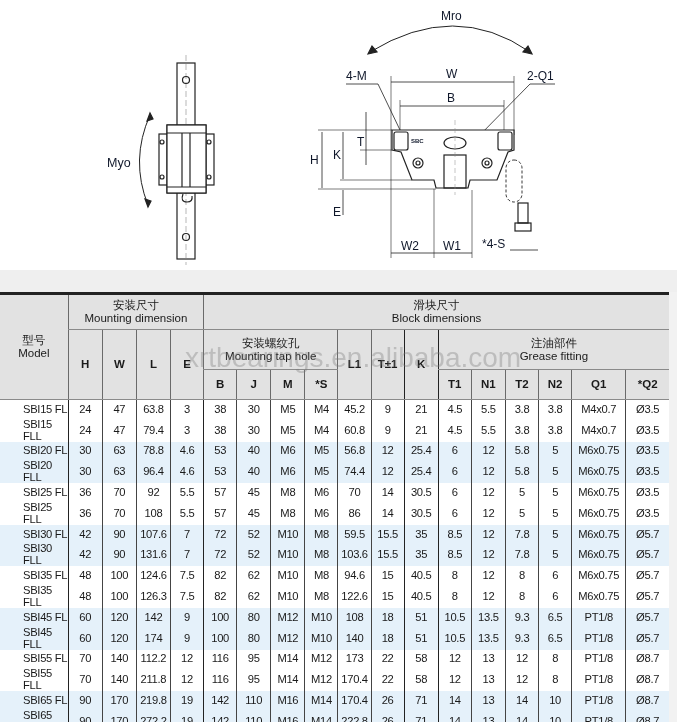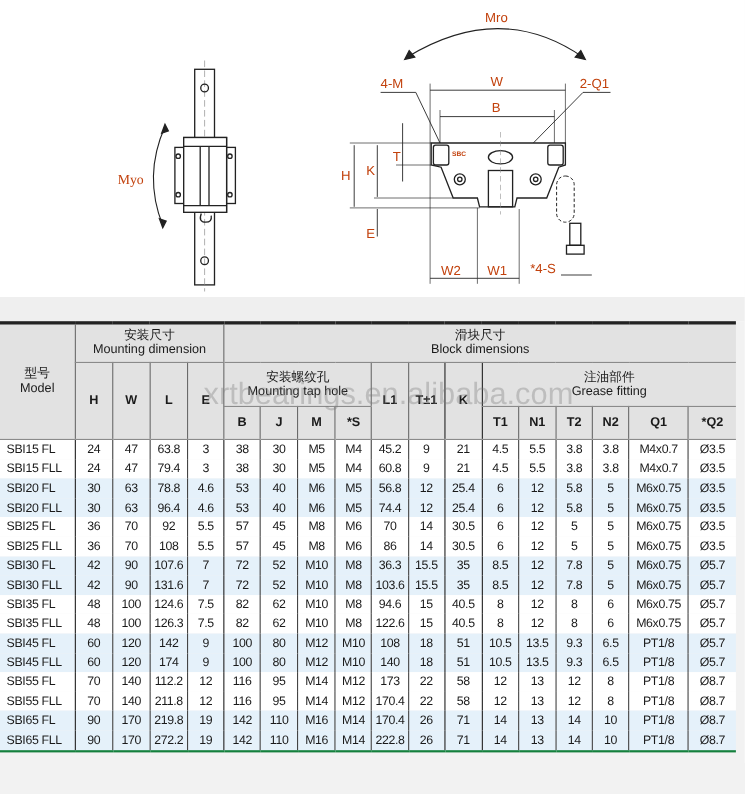--- a/index.html
+++ b/index.html
@@ -4,29 +4,29 @@
 <style>
   html, body { margin:0; padding:0; }
   body { width:677px; height:722px; background:#ffffff; font-family:"Liberation Sans", sans-serif; color:#1a1a1a; position:relative; overflow:hidden; }
   .diagram { position:absolute; left:0; top:0; width:677px; height:270px; background:#ffffff; }
   .gap { position:absolute; left:0; top:270px; width:677px; height:22px; background:#efefef; }
   .tbl-wrap { position:absolute; left:0; top:292px; width:677px; height:430px; background:#f2f2f2; }
   table { border-collapse:collapse; position:absolute; left:0; top:0; width:669px; table-layout:fixed; font-size:11.5px; }
   th { background:#e2e2e2; font-weight:normal; color:#1a1a1a; border-left:1px solid #6a6a6a; border-bottom:1px solid #8a8a8a; padding:0; line-height:13px; }
   th.bold { font-weight:bold; }
   td { border-left:1px solid #444; padding:0; text-align:center; height:17.6px; font-size:11.2px; letter-spacing:-0.3px; }
-  td.model { text-align:left; padding-left:6px; border-left:none; }
+  td.model { text-align:left; padding-left:23px; border-left:none; }
   tr.w td { background:#ffffff; }
   tr.b td { background:#e5f1fa; }
   .topline { border-top:3px solid #222; }
   .bottomline td { border-bottom:2px solid #15803d; }
   .thick { border-left:1.5px solid #222 !important; }
   .hdrtext { display:block; }
   .wm { position:absolute; left:185px; top:50px; font-size:28px; color:rgba(120,120,120,0.35); letter-spacing:0; pointer-events:none; }
-  .lbl { position:absolute; font-size:12px; color:#c2410c; }
+  .lbl { position:absolute; font-size:12px; color:#0f172a; }
 </style>
 </head>
 <body>
 
 <div class="diagram">
   <svg width="677" height="270" viewBox="0 0 677 270">
 
     <g stroke="#222" fill="none" stroke-width="1.2">
       <rect x="177" y="63" width="18" height="196"></rect>
       <line x1="186" y1="55" x2="186" y2="265" stroke="#888" stroke-width="0.6" stroke-dasharray="6,3"></line>
@@ -94,21 +94,21 @@
       <line x1="391" y1="253" x2="434" y2="253" stroke-width="0.8"></line>
       <line x1="434" y1="253" x2="472" y2="253" stroke-width="0.8"></line>
 
       <rect x="506" y="160" width="16" height="42" rx="8" stroke-dasharray="3,2" stroke-width="0.9"></rect>
       <rect x="518" y="203" width="10" height="20"></rect>
       <rect x="515" y="223" width="16" height="8"></rect>
       <line x1="510" y1="250" x2="538" y2="250" stroke-width="0.8"></line>
     </g>
   </svg>
 
-  <span class="lbl" style="left:107px;top:156px;font-size:12.5px;font-family:Liberation Serif, serif;">Myo</span>
+  <span class="lbl" style="left:107px;top:156px;font-size:12.5px;">Myo</span>
   <span class="lbl" style="left:441px;top:9px;">Mro</span>
   <span class="lbl" style="left:346px;top:69px;">4-M</span>
   <span class="lbl" style="left:446px;top:67px;">W</span>
   <span class="lbl" style="left:527px;top:69px;text-align:right;">2-Q1</span>
   <span class="lbl" style="left:447px;top:91px;">B</span>
   <span class="lbl" style="left:357px;top:135px;">T</span>
   <span class="lbl" style="left:310px;top:153px;">H</span>
   <span class="lbl" style="left:333px;top:148px;">K</span>
   <span class="lbl" style="left:333px;top:205px;">E</span>
   <span class="lbl" style="left:401px;top:239px;">W2</span>
@@ -310,21 +310,21 @@
         <tr class="b">
           <td class="model">SBI30 FL</td>
           <td class="thick">42</td>
           <td>90</td>
           <td>107.6</td>
           <td>7</td>
           <td class="thick">72</td>
           <td>52</td>
           <td>M10</td>
           <td>M8</td>
-          <td>36.3</td>
+          <td>59.5</td>
           <td>15.5</td>
           <td class="thick">35</td>
           <td class="thick">8.5</td>
           <td>12</td>
           <td>7.8</td>
           <td>5</td>
           <td>M6x0.75</td>
           <td>Ø5.7</td>
         </tr>
         <tr class="b">

